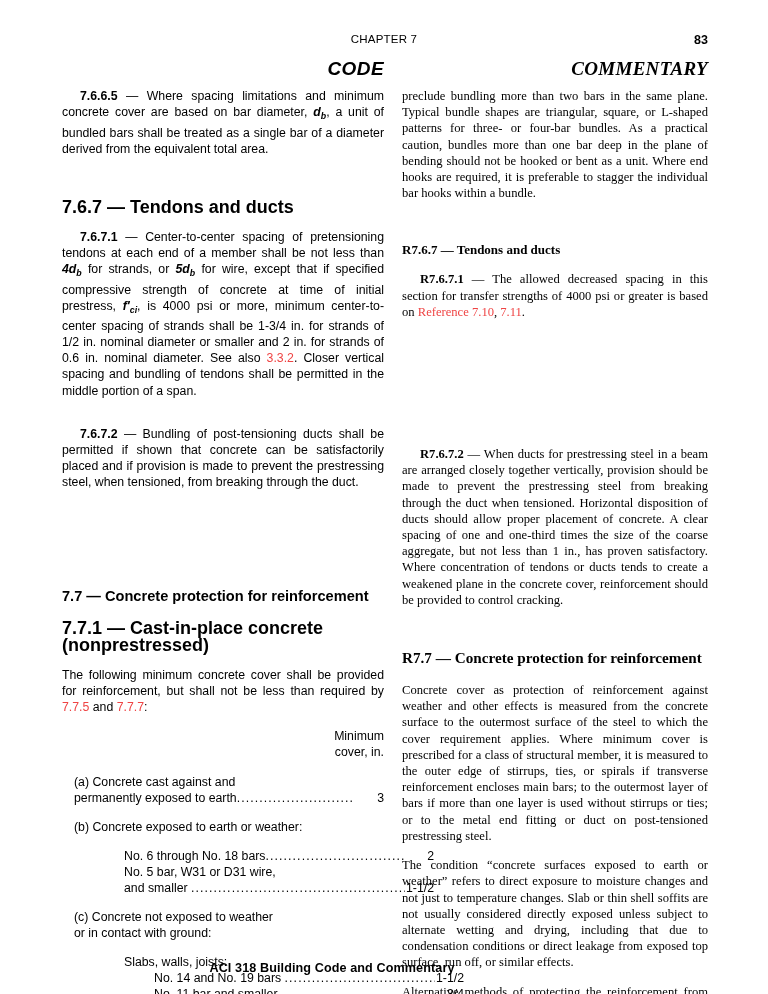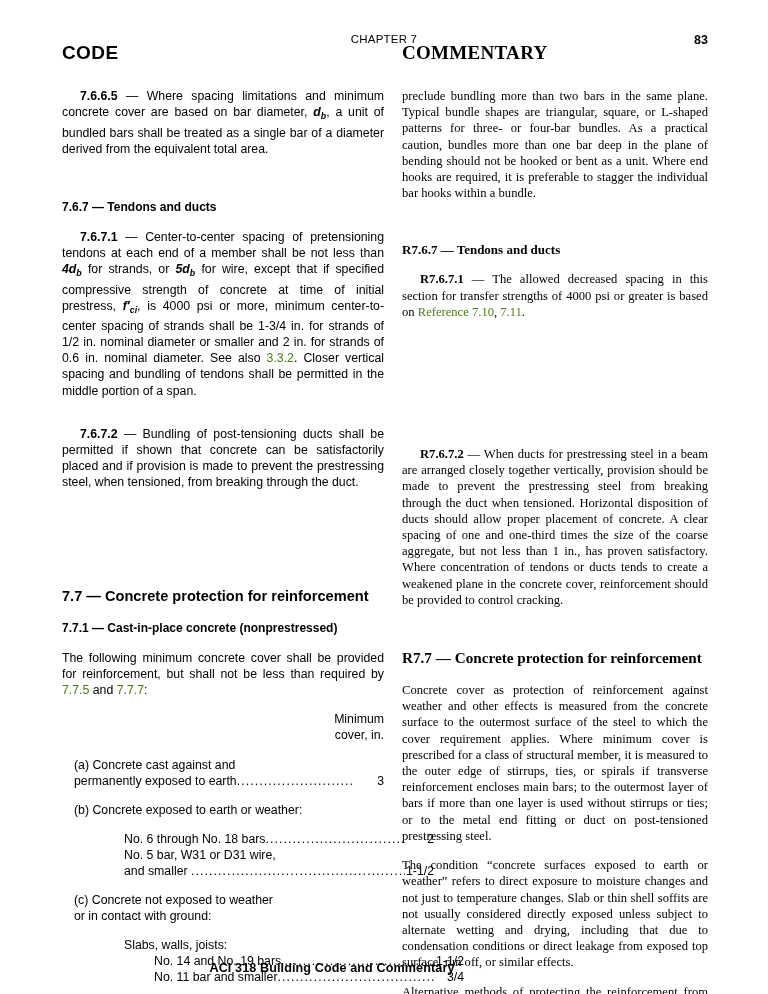--- a/index.html
+++ b/index.html
@@ -45,24 +45,25 @@
     right: 0;
     top: 0;
     font-family: "Liberation Sans", sans-serif;
     font-weight: bold;
     font-size: 12.5px;
   }
 
   
   .colhead {
     position: absolute;
-    top: 42px;
+    top: 58px;
     font-weight: bold;
     font-size: 19px;
-    text-align: left;
+    text-align: right;
+    font-style: italic;
   }
   .colhead.code {
     left: 62px;
     width: 322px;
     font-family: "Liberation Sans", sans-serif;
     letter-spacing: 0.4px;
   }
   .colhead.commentary {
     left: 402px;
     width: 306px;
@@ -96,36 +97,36 @@
   p.para {
     margin: 0 0 13px 0;
     text-indent: 18px;
   }
   p.para.noindent { text-indent: 0; }
   p.para.last { margin-bottom: 0; }
 
   h3.sechead {
     margin: 0 0 13px 0;
     font-weight: bold;
-    font-size: 12px;
+    font-size: 18px;
     line-height: 17px;
     text-align: left;
   }
   h2.majorhead {
     margin: 0 0 15px 0;
     font-weight: bold;
     font-size: 14.6px;
     line-height: 18px;
     text-align: left;
   }
   .col-cmt h3.sechead { font-size: 13px; }
   .col-cmt h2.majorhead { font-size: 15.2px; }
 
   .num { font-weight: bold; }
-  .ref { color: #4d7c0f; }
+  .ref { color: #ef4444; }
   .mvar {
     font-style: italic;
     font-weight: bold;
   }
   .mvar sub {
     font-size: 0.72em;
     font-style: italic;
     font-weight: bold;
   }
   .prime { font-style: italic; font-weight: bold; }

